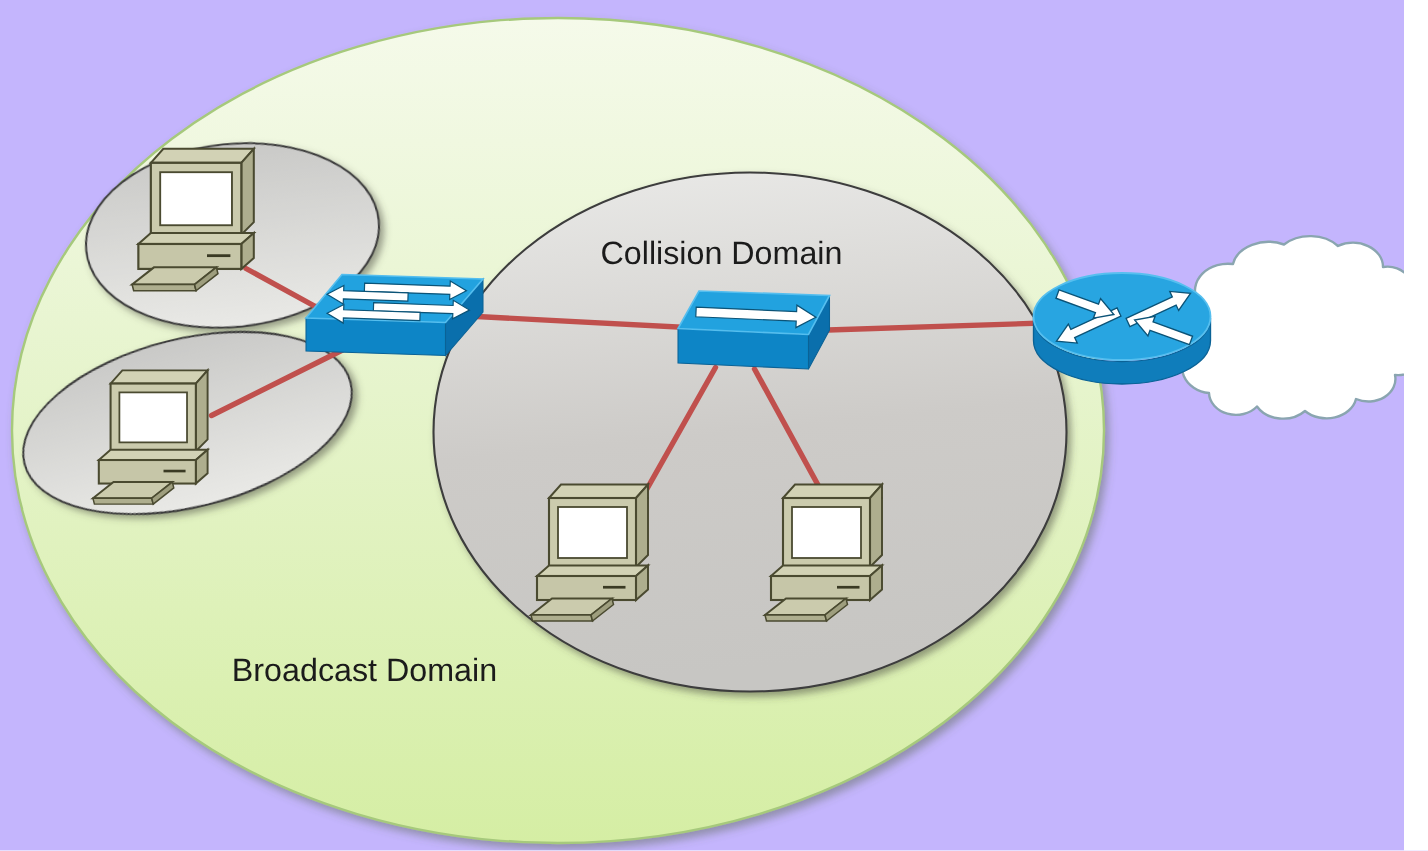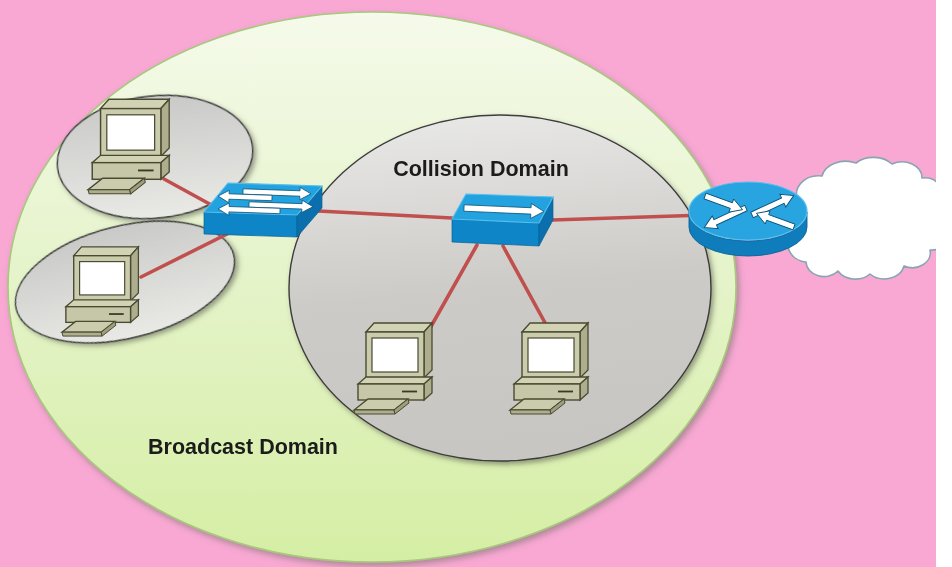--- a/index.html
+++ b/index.html
@@ -1,16 +1,16 @@
 <!DOCTYPE html>
 <html><head>
 <meta charset="utf-8">
 <style>
   html,body{margin:0;padding:0;background:#ffffff;}
-  .stage{position:relative;width:936px;height:567px;background:#f9a8d4;overflow:hidden;font-weight:bold;}
+  .stage{position:relative;width:936px;height:567px;background:#c4b5fd;overflow:hidden;}
   svg{display:block;}
   .domain-label{
     font-family:"Liberation Sans", sans-serif;
     font-size:21.5px;
     fill:#1b1b1b;
     text-anchor:middle;
   }
 </style>
 </head>
 <body>

